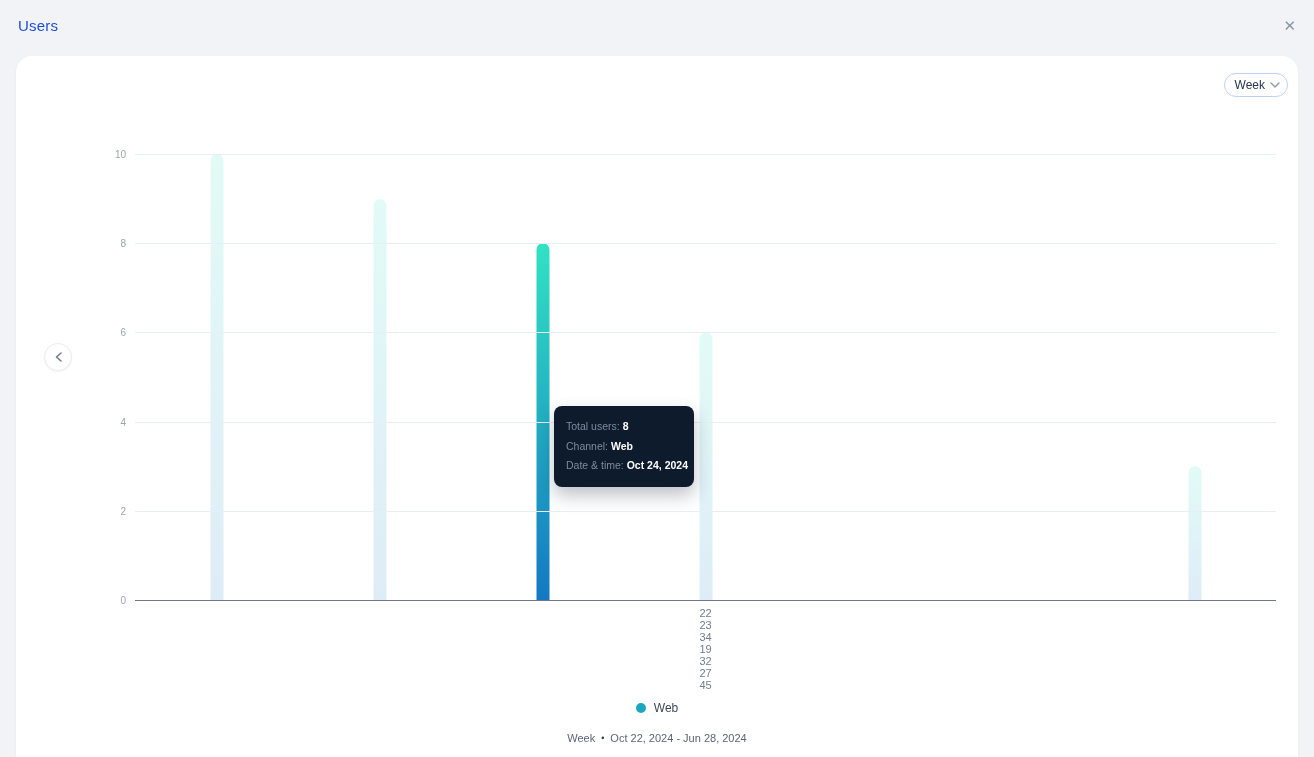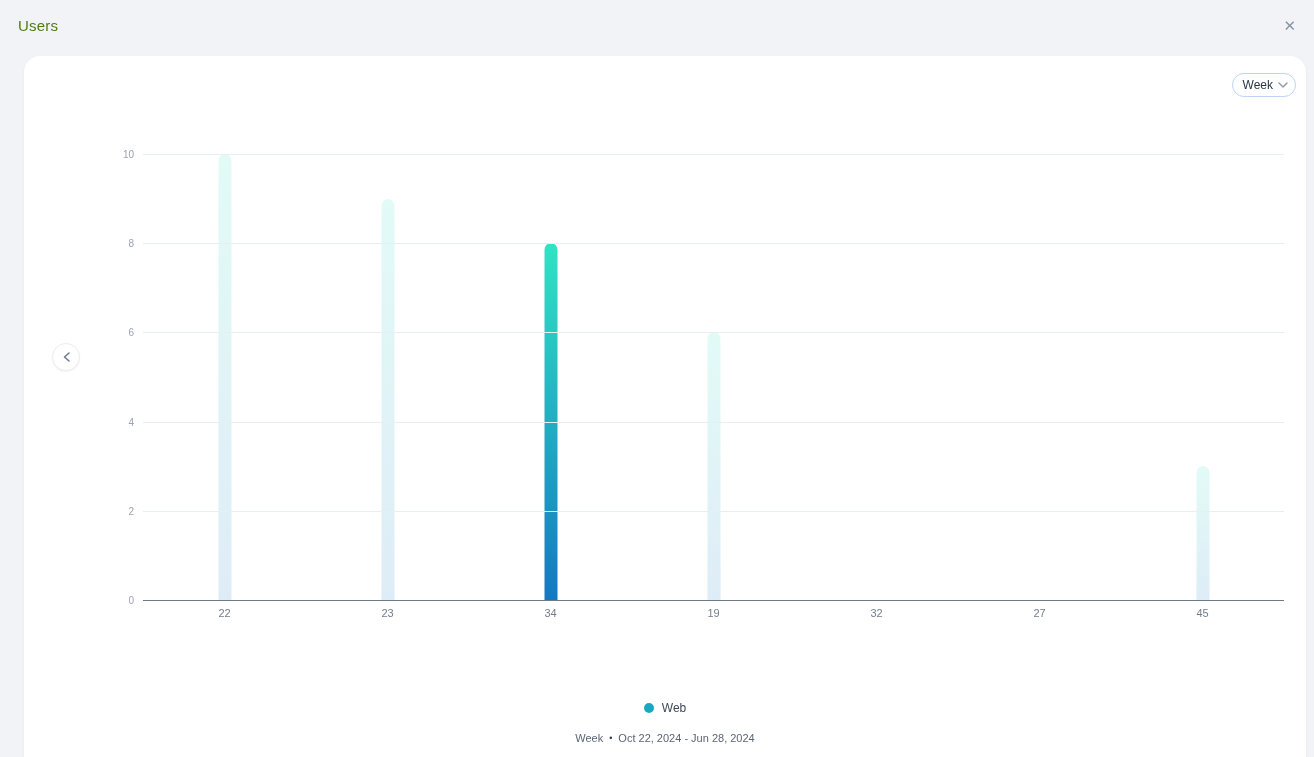--- a/index.html
+++ b/index.html
@@ -2,44 +2,44 @@
 <html><head>
 <meta charset="utf-8">
 <style>
   html,body{margin:0;padding:0;}
   .screen{position:relative;width:1314px;height:757px;background:#f2f3f7;
           font-family:"Liberation Sans",sans-serif;overflow:hidden;}
 
   
   .header{position:absolute;top:0;left:0;right:0;height:50px;display:flex;
           align-items:center;justify-content:space-between;padding:0 18px;box-sizing:border-box;}
-  .header-title{font-size:15px;color:#4d7c0f;font-weight:500;letter-spacing:.2px;}
+  .header-title{font-size:15px;color:#1d4ed8;font-weight:500;letter-spacing:.2px;}
   .close-btn{color:#8a93a6;font-size:15px;cursor:pointer;line-height:1;}
 
   
   .panel{position:absolute;left:16px;top:56px;width:1282px;bottom:0;background:#ffffff;
-         border-radius:16px 16px 0 0;box-shadow:0 1px 3px rgba(16,24,40,.05);margin-left:8px;}
+         border-radius:16px 16px 0 0;box-shadow:0 1px 3px rgba(16,24,40,.05);}
 
   
   .week-pill{position:absolute;top:17px;right:10px;height:22px;padding:0 7px 0 10px;
              border:1px solid #bed3f8;border-radius:12px;background:#fff;display:flex;
              align-items:center;gap:5px;font-size:12px;color:#27344a;cursor:pointer;}
   .week-pill svg{display:block;}
 
   
   .plot{position:absolute;left:119px;top:98px;width:1141px;height:446px;}
   .gridline{position:absolute;left:0;right:0;height:1px;background:#e9edf4;}
   .axisline{position:absolute;left:0;right:0;height:1px;background:#6f7886;}
   .ytick{position:absolute;right:calc(100% + 9px);transform:translateY(-50%);
          font-size:10px;color:#9aa3b2;}
   .bars{position:absolute;left:0;top:0;width:100%;height:100%;display:flex;}
   .slot{flex:1;position:relative;}
   .bar{position:absolute;bottom:0;left:50%;transform:translateX(-50%);width:13px;
        border-radius:7px 7px 0 0;}
-  .xlabels{position:absolute;left:119px;top:551px;width:1141px;display:flex;}
+  .xlabels{position:absolute;left:119px;top:551px;width:1141px;display:flex;flex-direction:column;}
   .xlabel{flex:1;text-align:center;font-size:11px;color:#737d8c;}
 
   
   .navbtn{position:absolute;left:28px;top:287px;width:26px;height:26px;border-radius:50%;
           background:#fff;border:1px solid #ecedf1;box-shadow:0 1px 2px rgba(0,0,0,.05);
           display:flex;align-items:center;justify-content:center;cursor:pointer;}
 
   
   .tooltip{position:absolute;left:538px;top:350px;width:140px;box-sizing:border-box;
            background:#0d1b2d;border-radius:8px;padding:11px 12px;
@@ -121,20 +121,25 @@
     <div class="xlabels" id="xlabels">
         <div class="xlabel">22</div>
         <div class="xlabel">23</div>
         <div class="xlabel">34</div>
         <div class="xlabel">19</div>
         <div class="xlabel">32</div>
         <div class="xlabel">27</div>
         <div class="xlabel">45</div>
       </div>
 
+    <div class="tooltip">
+      <div class="tt-row"><span>Total users:</span> <span class="tt-val">8</span></div>
+      <div class="tt-row"><span>Channel:</span> <span class="tt-val">Web</span></div>
+      <div class="tt-row"><span>Date &amp; time:</span> <span class="tt-val">Oct 24, 2024</span></div>
+    </div>
 
     <div class="legend-row">
       <span class="legend-dot" id="legend-dot" style="background: rgb(24, 169, 192);"></span>
       <span class="legend-label">Web</span>
     </div>
 
     <div class="footer-row">
       <span>Week</span>
       <span class="footer-sep">•</span>
       <span>Oct 22, 2024 - Jun 28, 2024</span>

